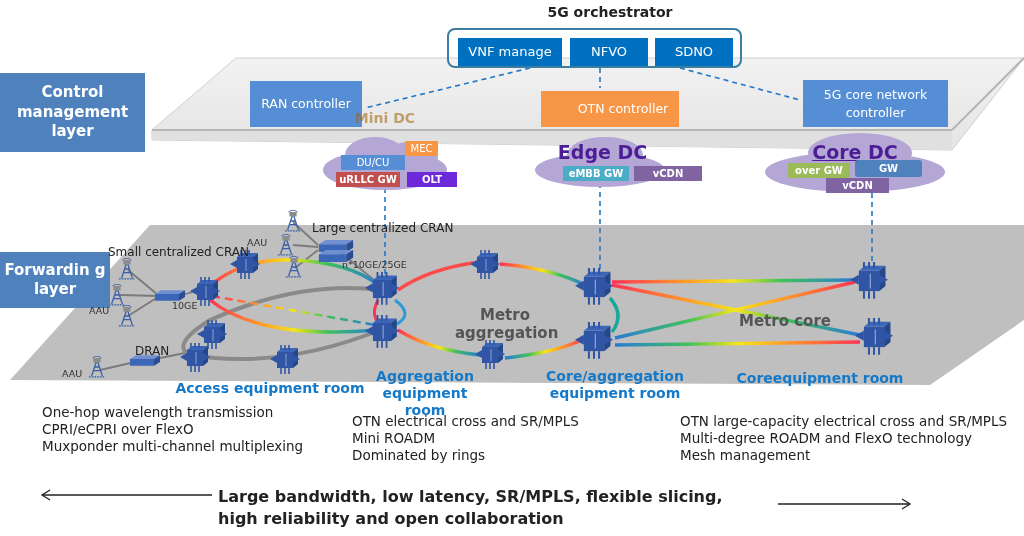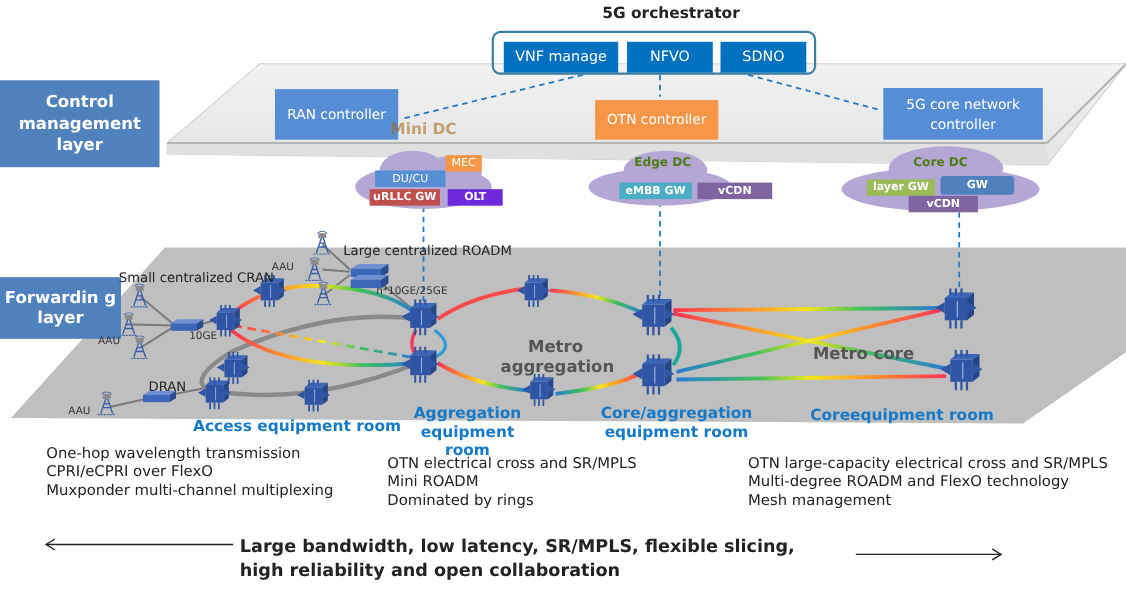--- a/index.html
+++ b/index.html
@@ -4,21 +4,21 @@
 <style>
   html, body { margin:0; padding:0; background:#ffffff; }
   body { width:1024px; height:536px; position:relative; overflow:hidden; font-family:"DejaVu Sans", sans-serif; }
   .abs { position:absolute; }
   svg.layer { position:absolute; left:0; top:0; }
   .orch-title { left:520px; top:4px; width:180px; text-align:center; font-size:14px; font-weight:bold; color:#222; }
   .orch-frame { left:447px; top:28px; width:295px; height:40px; border:2.5px solid #3b7ea1; border-radius:8px; background:transparent; box-sizing:border-box; }
   .orch-btn { top:38px; height:28px; background:#0070c0; color:#fff; font-size:13px; text-align:center; line-height:28px; }
   .side-label { background:#4f81bd; color:#fff; font-weight:bold; font-size:15px; text-align:center; display:flex; align-items:center; justify-content:center; line-height:1.3; }
   .ctrl { color:#fff; font-size:12.5px; text-align:center; display:flex; align-items:center; justify-content:center; line-height:1.4; }
-  .cloud-title { color:#4d7c0f; font-size:11px; font-weight:bold; text-align:center; }
+  .cloud-title { color:#4c1d95; font-size:19px; font-weight:bold; text-align:center; }
   .tag { font-size:10px; font-weight:bold; color:#fff; text-align:center; line-height:15px; height:15px; }
   .lbl { font-size:12px; color:#222; white-space:nowrap; }
   .lbl-sm { font-size:9.5px; color:#333; white-space:nowrap; }
   .room { color:#1479c8; font-weight:bold; font-size:14px; text-align:center; line-height:1.2; white-space:nowrap; }
   .metro { color:#555; font-weight:bold; font-size:15px; text-align:center; line-height:1.2; }
   .desc { font-size:13.5px; color:#222; line-height:17px; white-space:nowrap; }
   .bottom-text { font-size:16px; font-weight:bold; color:#222; line-height:22px; white-space:nowrap; }
 </style>
 </head>
 <body>
@@ -186,39 +186,39 @@
 <div class="abs orch-title">5G orchestrator</div>
 <div class="abs orch-frame"></div>
 <div class="abs orch-btn" style="left:458px;width:104px;">VNF manage</div>
 <div class="abs orch-btn" style="left:570px;width:78px;">NFVO</div>
 <div class="abs orch-btn" style="left:655px;width:78px;">SDNO</div>
 
 <div class="abs side-label" style="left:0;top:73px;width:145px;height:79px;">Control management layer</div>
 <div class="abs side-label" style="left:0;top:252px;width:110px;height:56px;">Forwardin g layer</div>
 
 <div class="abs ctrl" style="left:250px;top:81px;width:112px;height:46px;background:#558ed5;">RAN controller</div>
-<div class="abs ctrl" style="left:541px;top:91px;width:112px;height:36px;background:#f79646;">OTN controller</div>
+<div class="abs ctrl" style="left:541px;top:91px;width:112px;height:36px;background:#f79646;padding-left:26px;">OTN controller</div>
 <div class="abs ctrl" style="left:803px;top:80px;width:145px;height:47px;background:#558ed5;">5G core network controller</div>
 
 <div class="abs cloud-title" style="left:330px;top:110px;width:110px;color:#a16207;opacity:0.55;font-size:14px;">Mini DC</div>
 <div class="abs tag" style="left:341px;top:155px;width:64px;background:#558ed5;font-weight:normal;">DU/CU</div>
 <div class="abs tag" style="left:405px;top:141px;width:33px;background:#f79646;font-weight:normal;">MEC</div>
 <div class="abs tag" style="left:336px;top:172px;width:64px;background:#c0504d;">uRLLC GW</div>
 <div class="abs tag" style="left:407px;top:172px;width:50px;background:#6d28d9;">OLT</div>
 
 <div class="abs cloud-title" style="left:555px;top:141px;width:95px;">Edge DC</div>
 <div class="abs tag" style="left:563px;top:166px;width:66px;background:#4bacc6;">eMBB GW</div>
 <div class="abs tag" style="left:634px;top:166px;width:68px;background:#8064a2;">vCDN</div>
 
-<div class="abs cloud-title" style="left:810px;top:141px;width:90px;">Core DC</div>
-<div class="abs tag" style="left:788px;top:163px;width:62px;background:#9bbb59;">layer GW</div>
+<div class="abs cloud-title" style="left:810px;top:141px;width:90px;text-decoration:underline;">Core DC</div>
+<div class="abs tag" style="left:788px;top:163px;width:62px;background:#9bbb59;">over GW</div>
 <div class="abs tag" style="left:855px;top:160px;width:67px;height:17px;line-height:17px;background:#4f81bd;border-radius:3px;">GW</div>
 <div class="abs tag" style="left:826px;top:178px;width:63px;background:#8064a2;">vCDN</div>
 
-<div class="abs lbl" style="left:312px;top:221px;">Large centralized ROADM</div>
+<div class="abs lbl" style="left:312px;top:221px;">Large centralized CRAN</div>
 <div class="abs lbl" style="left:108px;top:245px;">Small centralized CRAN</div>
 <div class="abs lbl-sm" style="left:247px;top:237px;">AAU</div>
 <div class="abs lbl-sm" style="left:89px;top:305px;">AAU</div>
 <div class="abs lbl-sm" style="left:62px;top:368px;">AAU</div>
 <div class="abs lbl" style="left:135px;top:344px;">DRAN</div>
 <div class="abs lbl-sm" style="left:172px;top:300px;">10GE</div>
 <div class="abs lbl-sm" style="left:342px;top:259px;">n*10GE/25GE</div>
 <div class="abs metro" style="left:455px;top:306px;width:100px;">Metro aggregation</div>
 <div class="abs metro" style="left:730px;top:312px;width:110px;">Metro core</div>
 

